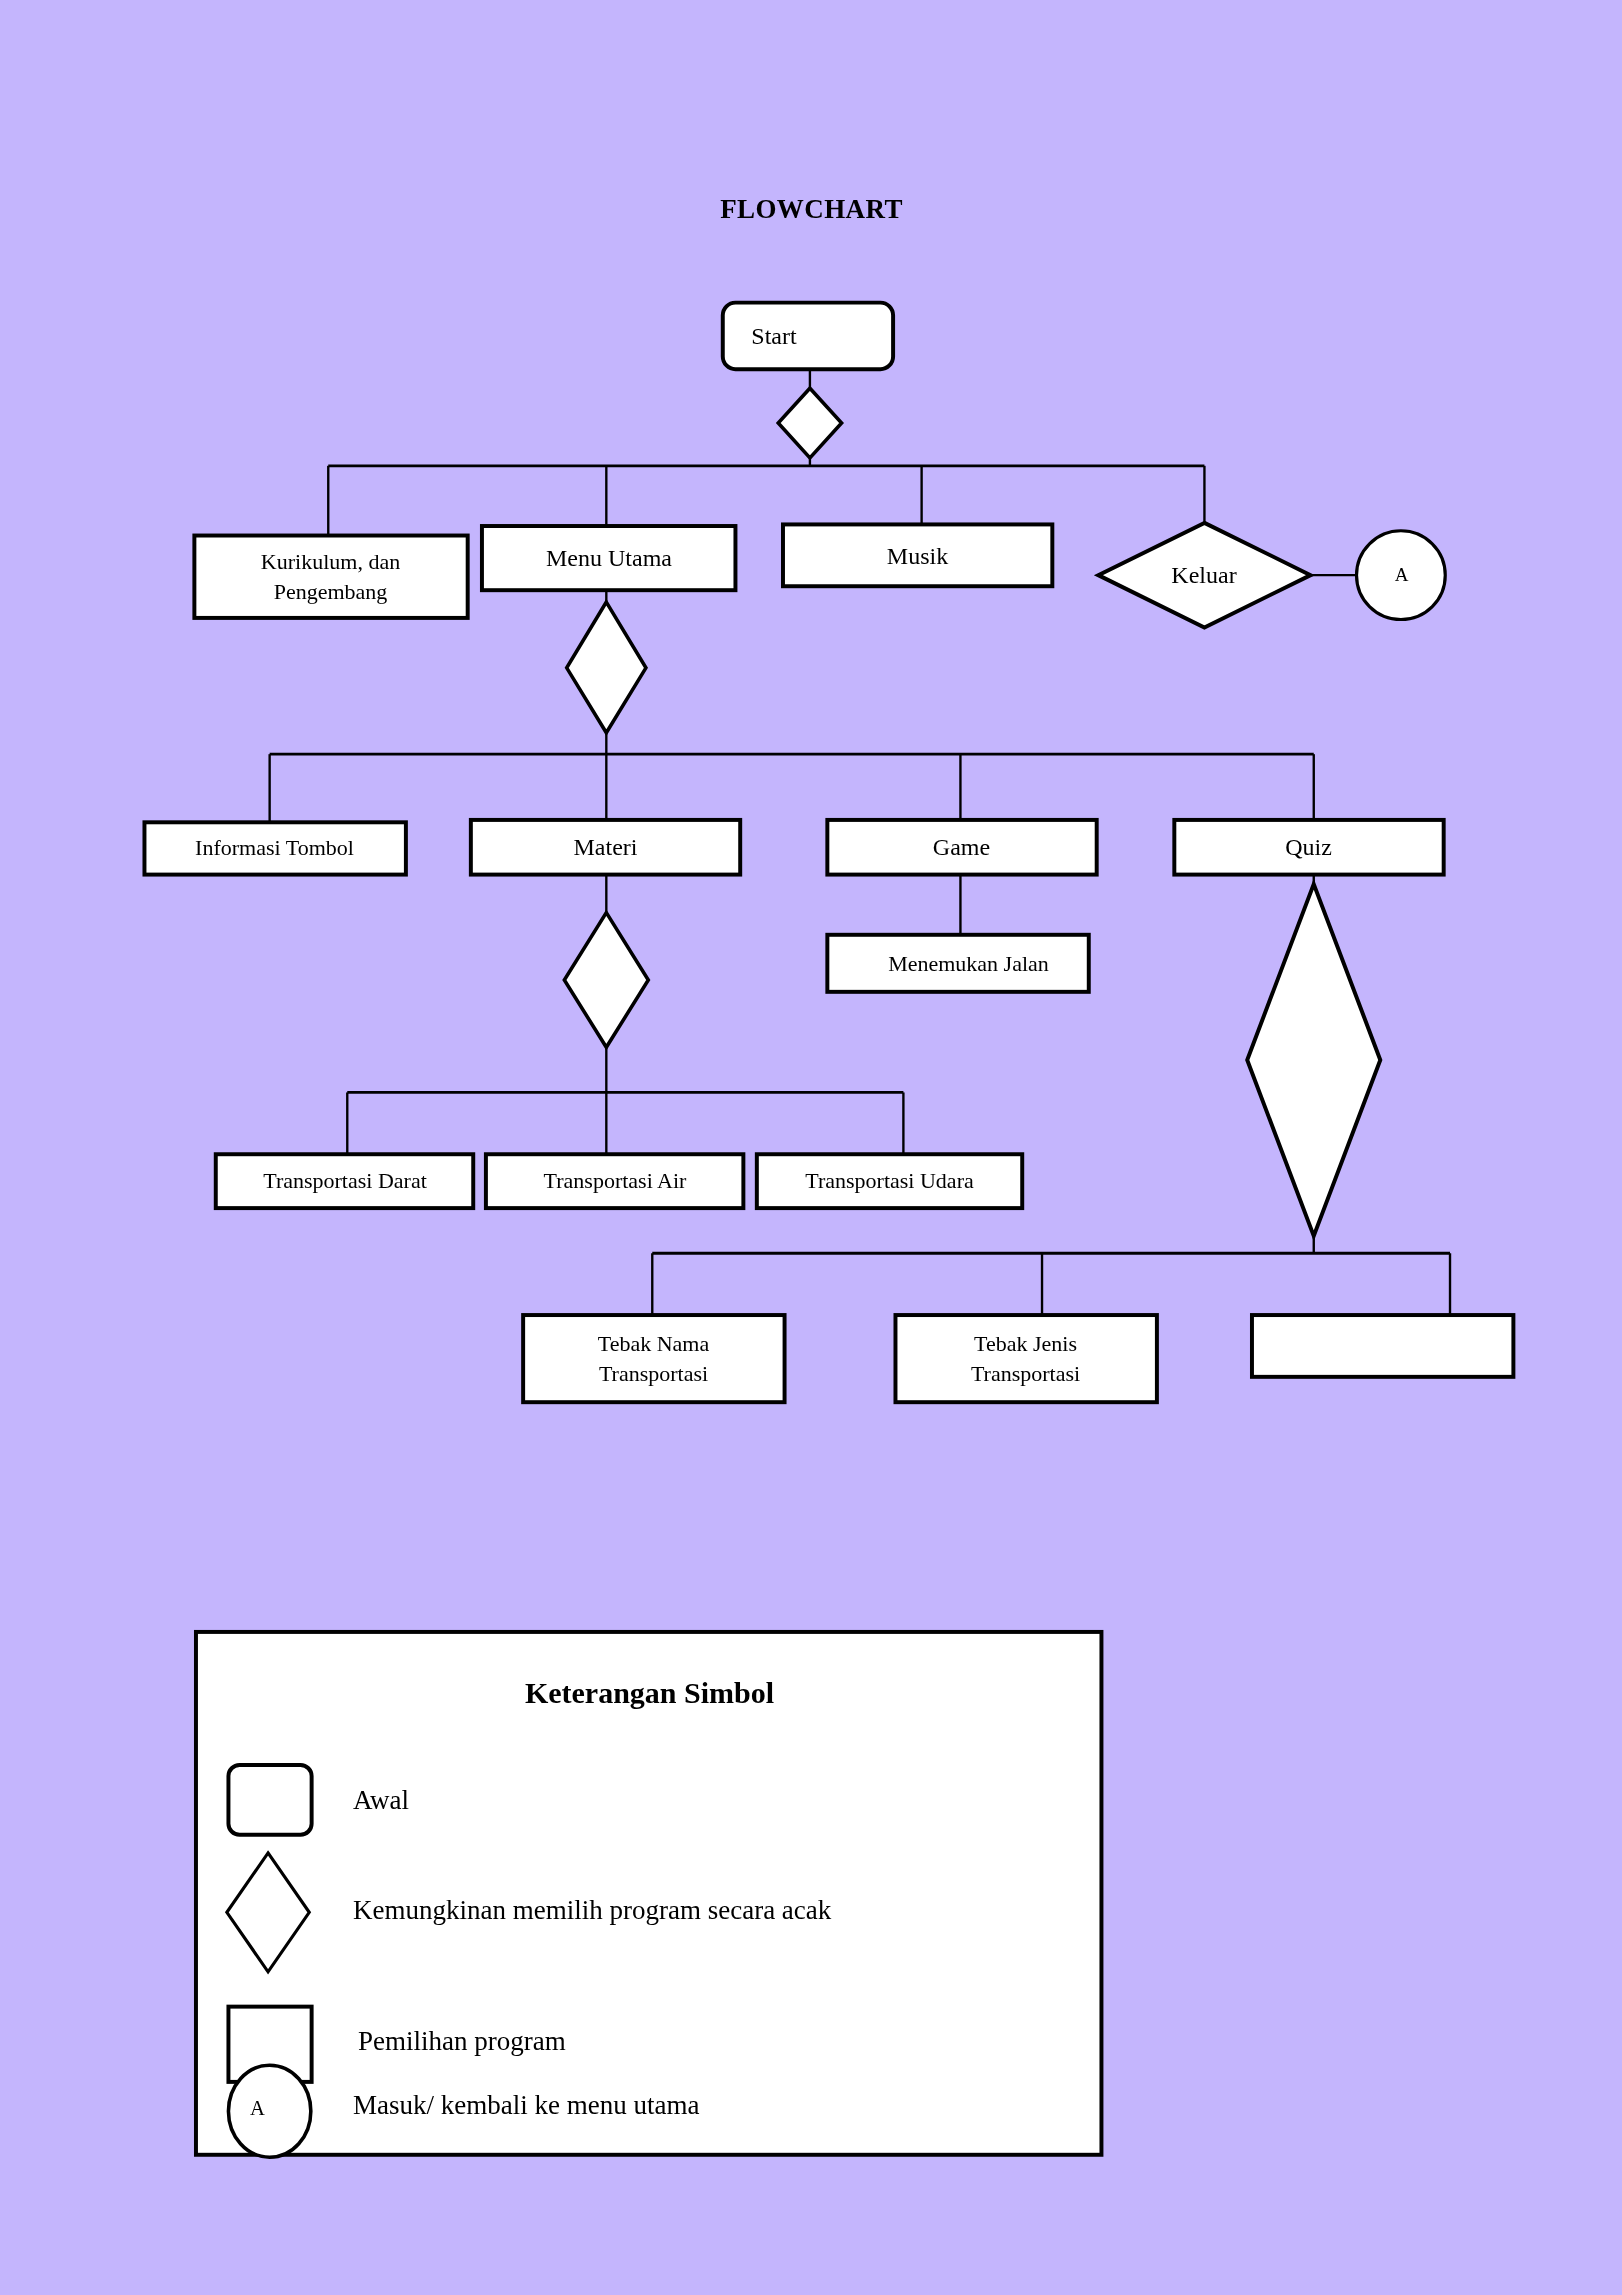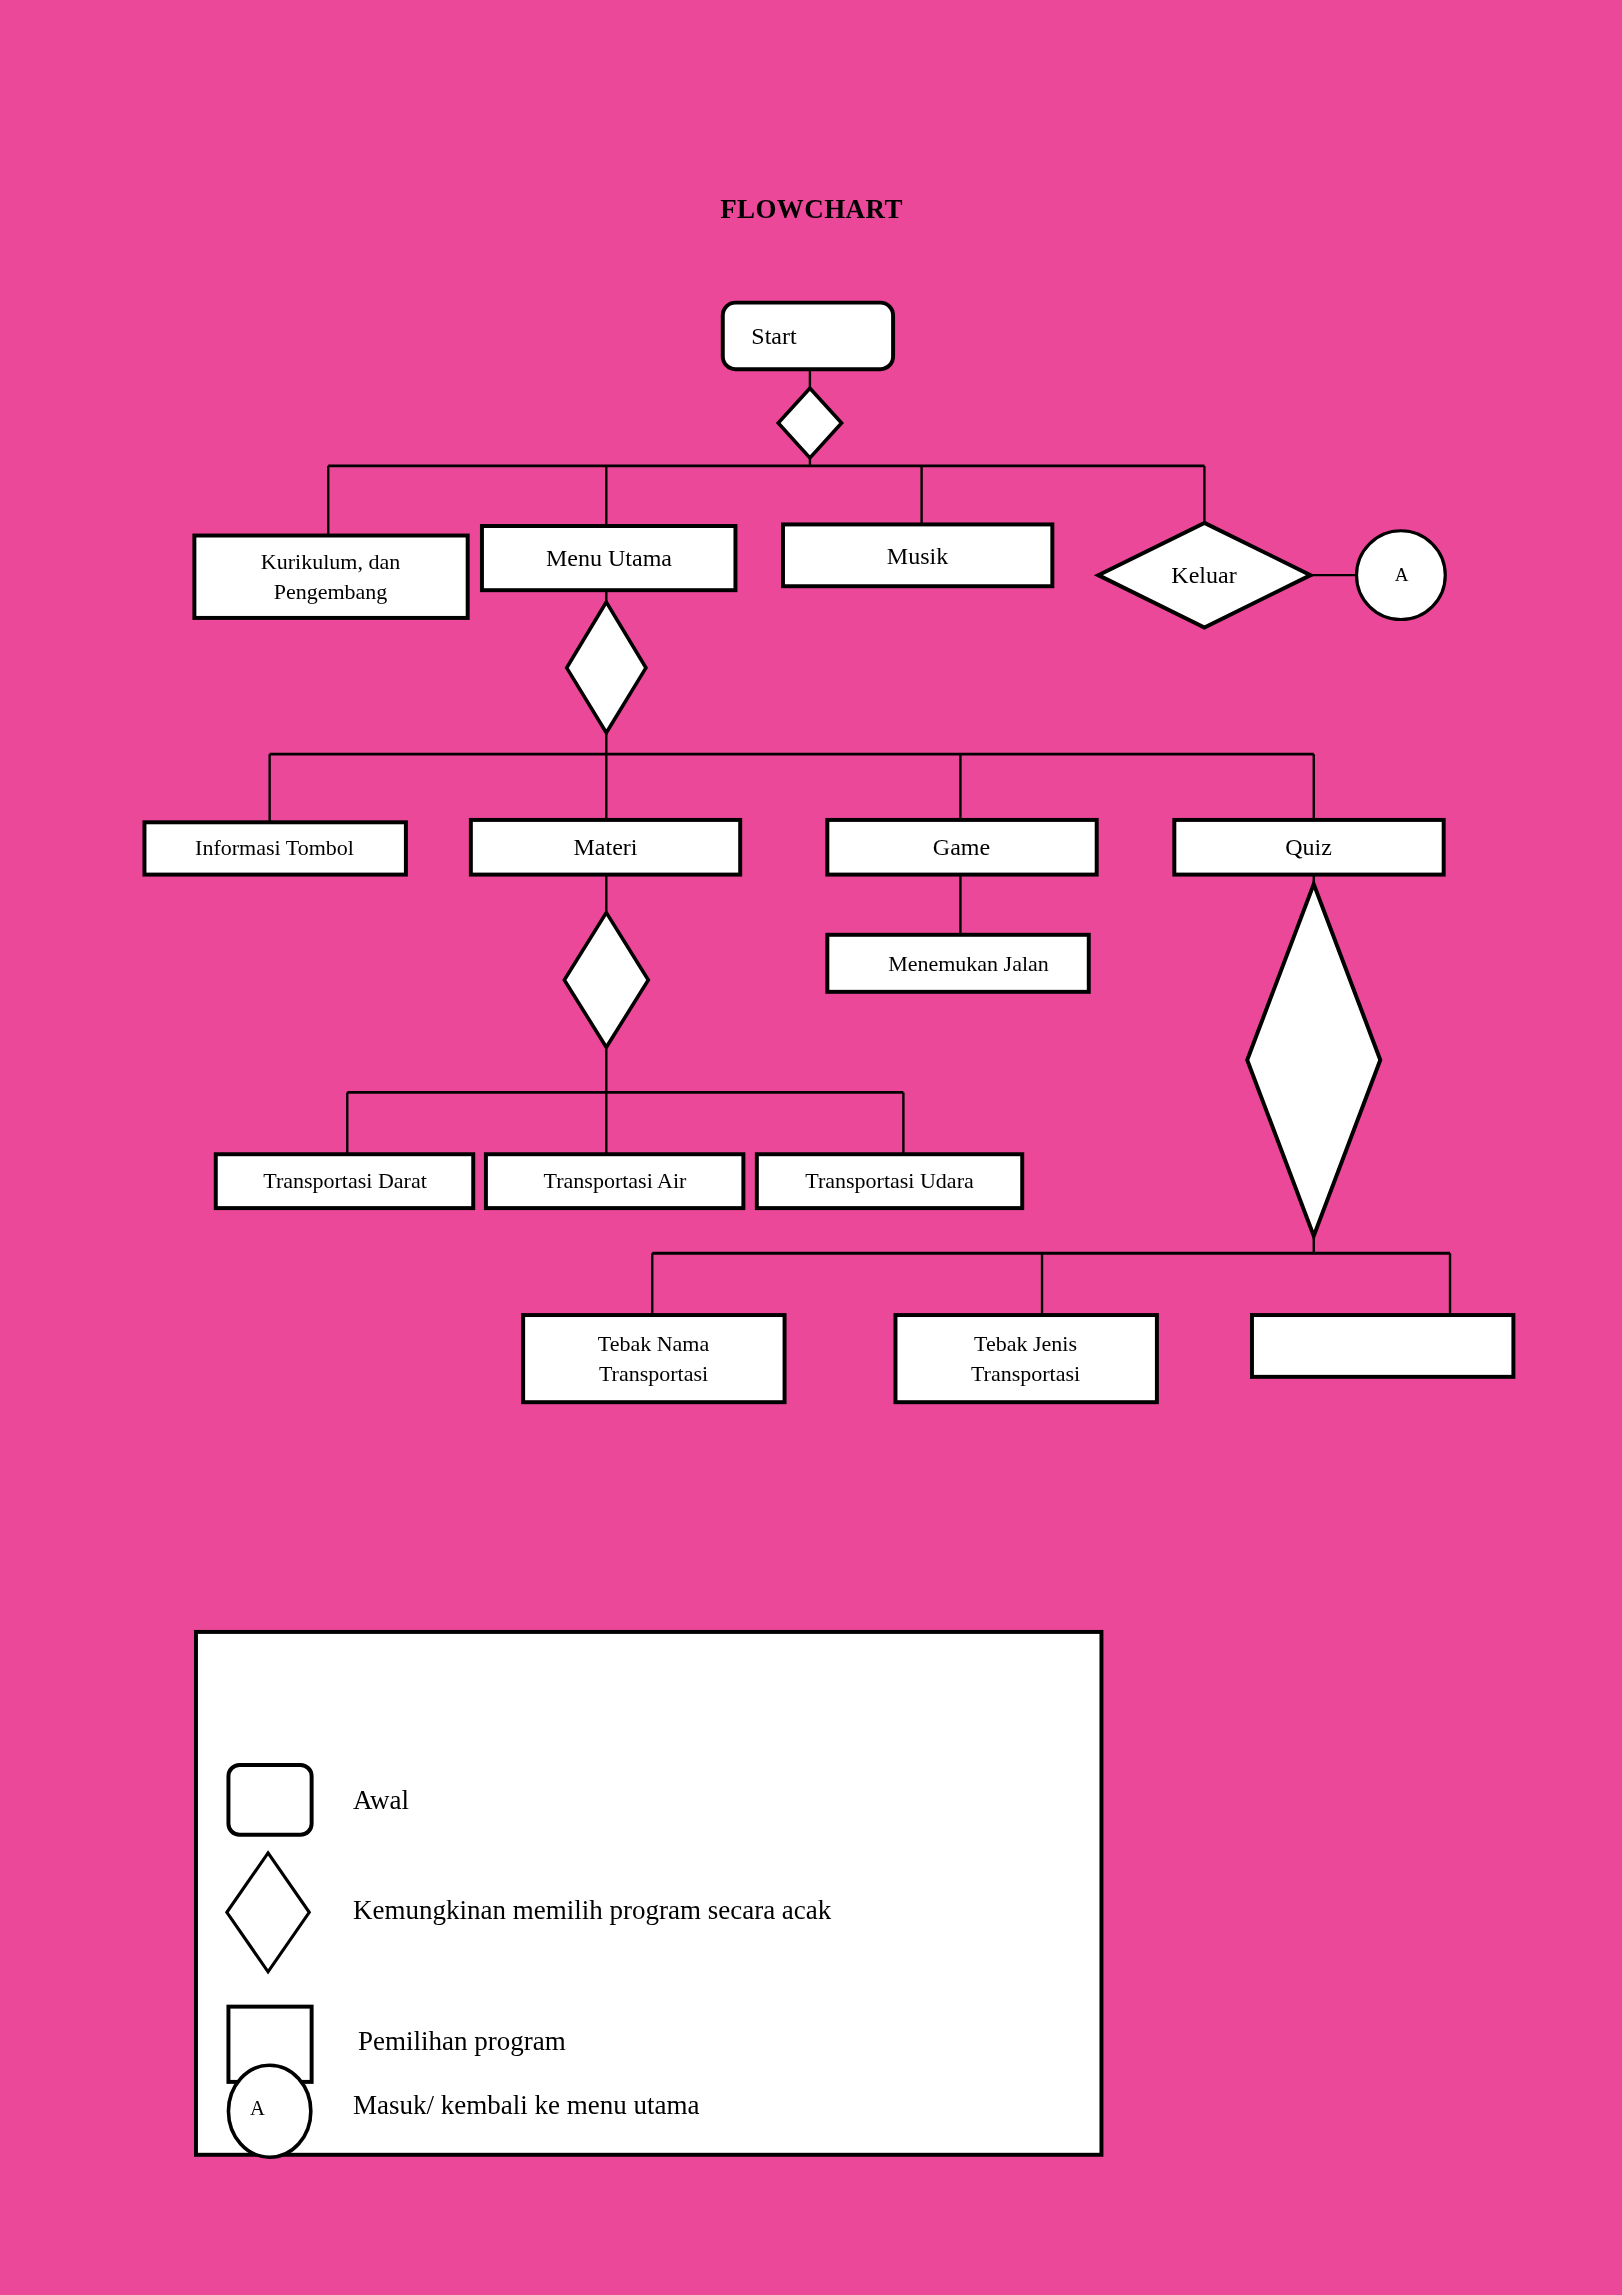--- a/index.html
+++ b/index.html
@@ -9,21 +9,21 @@
     background: #ffffff;
   }
   body {
     font-family: "Liberation Serif", "DejaVu Serif", serif;
     color: #000000;
   }
   #page {
     position: relative;
     width: 1623px;
     height: 2295px;
-    background: #ec4899;
+    background: #c4b5fd;
     overflow: hidden;
   }
   #flow-svg {
     position: absolute;
     left: 0;
     top: 0;
     width: 1623px;
     height: 2295px;
   }
   .doc-title {
@@ -202,20 +202,21 @@
 
   <div class="node-label small" style="left:757px; top:1154px; width:265px; height:54px;">Transportasi Udara</div>
 
   <div class="node-label small" style="left:523px; top:1315px; width:261px; height:87px;">Tebak Nama
 Transportasi</div>
 
   <div class="node-label small" style="left:895px; top:1315px; width:261px; height:87px;">Tebak Jenis
 Transportasi</div>
 
 
+  <div class="legend-title">Keterangan Simbol</div>
 
   <div class="legend-text" style="left:353px; top:1784px;">Awal</div>
 
   <div class="legend-text" style="left:353px; top:1894px;">Kemungkinan memilih program secara acak</div>
 
   <div class="legend-text" style="left:358px; top:2025px;">Pemilihan program</div>
 
   <div class="legend-text" style="left:353px; top:2089px;">Masuk/ kembali ke menu utama</div>
 
   <div class="legend-text" style="left:250px; top:2096px; font-size:20.6px;">A</div>

